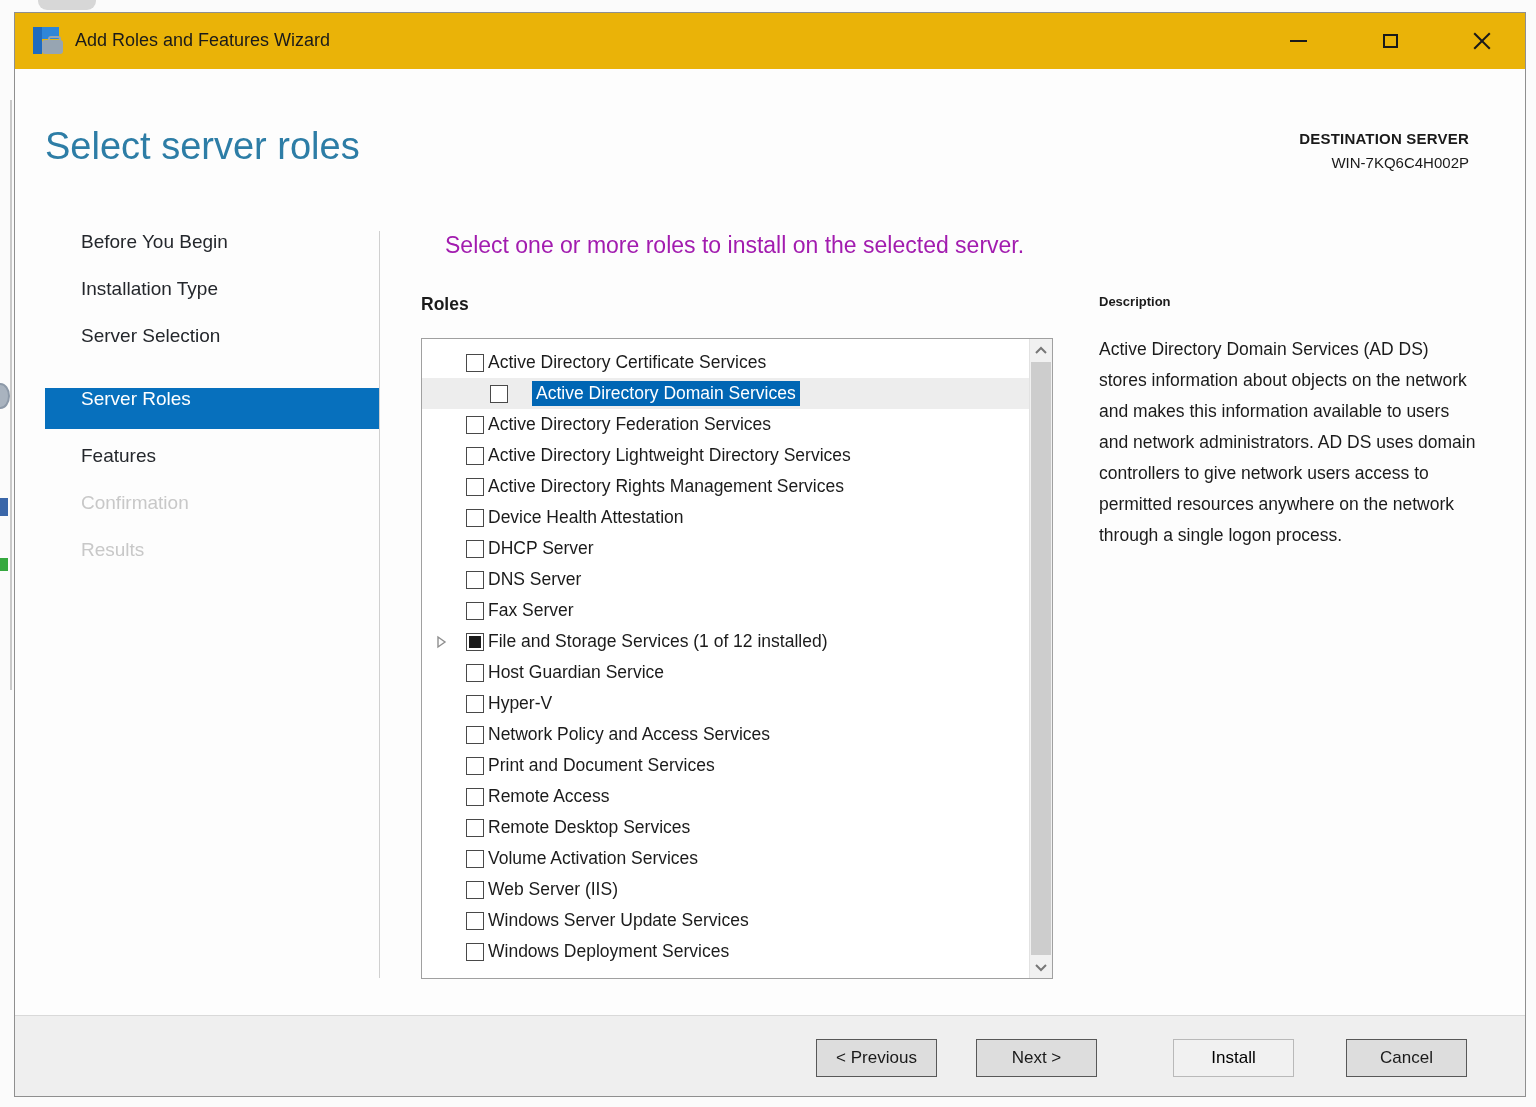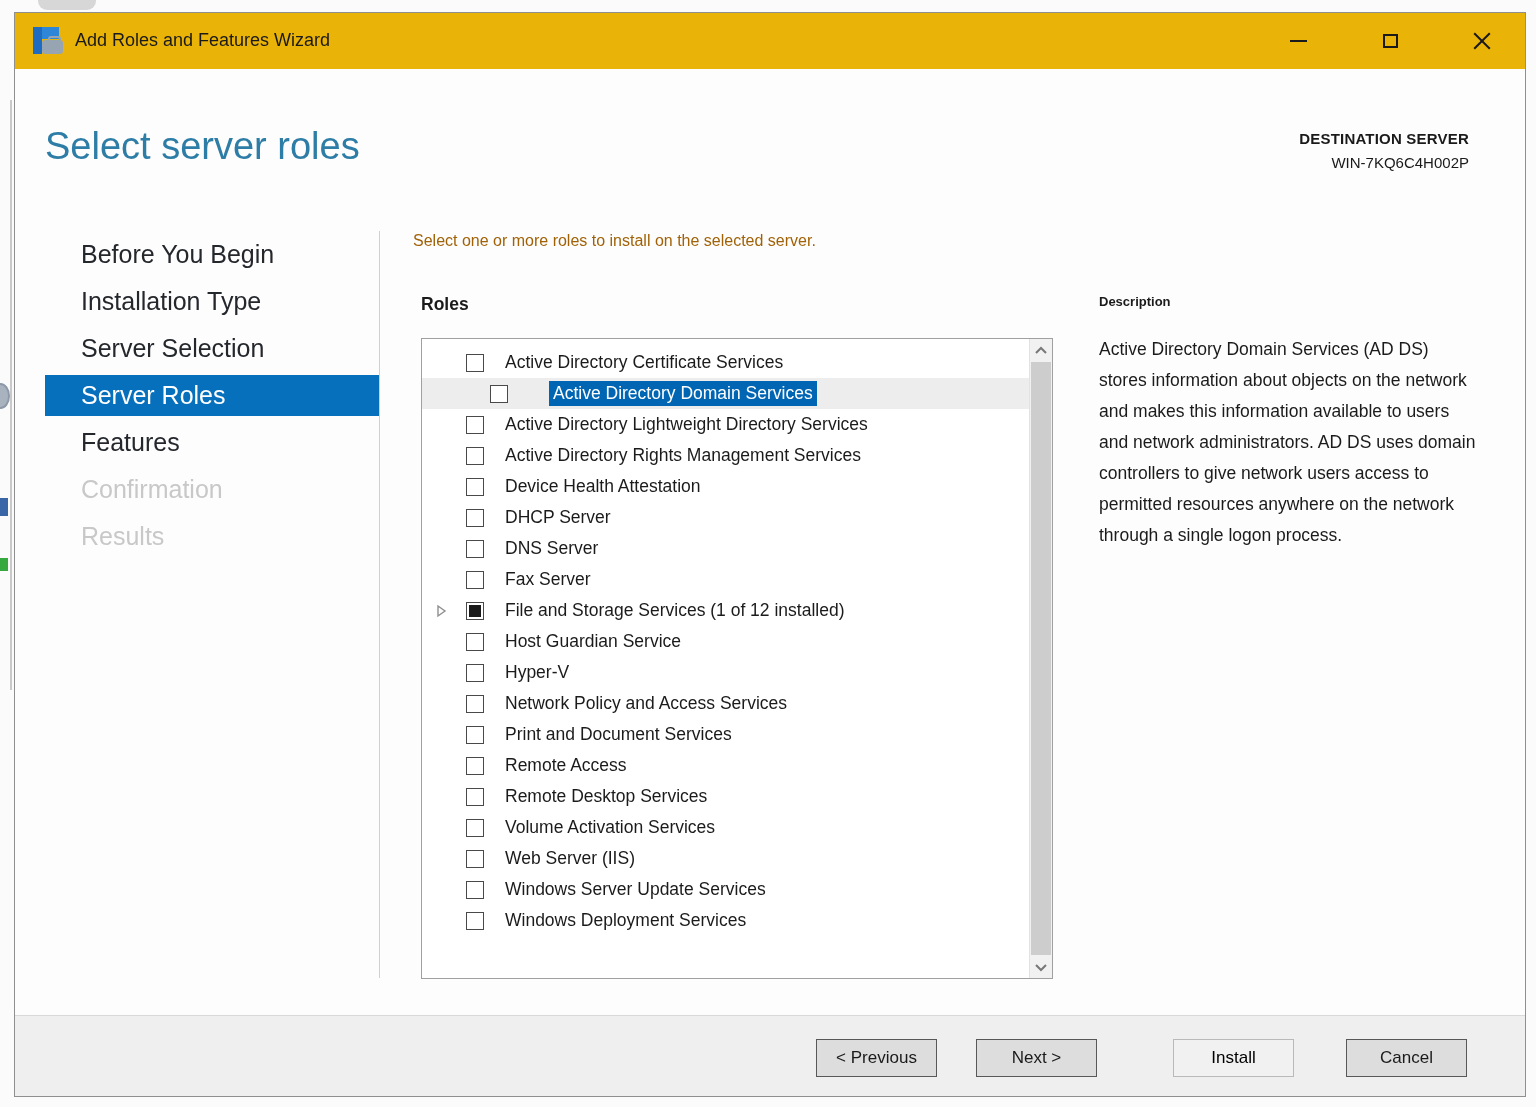--- a/index.html
+++ b/index.html
@@ -37,39 +37,39 @@
   .glyph-close::after  { transform:rotate(-45deg); }
 
   
   .heading { position:absolute; left:30px; top:112px; font-size:38px; font-weight:300; color:#2d7da6; }
   .destination { position:absolute; right:56px; top:117px; text-align:right; color:#1a1a1a; }
   .destination .dest-label { font-size:15px; font-weight:700; letter-spacing:0.2px; }
   .destination .dest-server { font-size:15px; margin-top:7px; }
 
   
   .sidebar { position:absolute; left:30px; top:218px; width:334px; }
-  .sidebar-item { height:47px; display:flex; align-items:center; padding-left:36px;
-                  font-size:25px; color:#24272c; }
-  .sidebar-item.selected { height:41px; margin:3px 0; background:#0770bd; color:#ffffff; }
+  .sidebar-item { height:47px; display:flex; align-items:flex-start; padding-left:36px;
+                  font-size:19px; color:#24272c; }
+  .sidebar-item.selected { height:41px; margin:16px 0; background:#0770bd; color:#ffffff; }
   .sidebar-item.disabled { color:#c8c8c8; }
   .v-divider { position:absolute; left:364px; top:218px; width:1px; height:747px; background:#d0d0d0; }
 
   
-  .instruction { position:absolute; left:398px; top:219px; font-size:16px; color:#a16207; }
+  .instruction { position:absolute; left:430px; top:219px; font-size:23px; color:#a21caf; }
   .roles-label { position:absolute; left:406px; top:281px; font-size:17.5px; font-weight:700; color:#1b1b1b; }
 
   .listbox { position:absolute; left:406px; top:325px; width:632px; height:641px;
              background:#ffffff; border:1px solid #a0a0a0; }
   .listbox-items { position:absolute; left:0; top:0; right:23px; bottom:0; overflow:hidden; padding-top:8px; }
   .role-row { height:31px; display:flex; align-items:center; padding-left:14px; }
   .role-row.focused { background:#ededed;gap:24px; }
   .expander { width:30px; display:flex; align-items:center; }
   .checkbox { flex:0 0 auto; width:18px; height:18px; border:1px solid #494949; background:#ffffff; }
   .checkbox.partial::after { content:""; display:block; width:12px; height:12px; margin:2px; background:#1a1a1a; }
-  .role-label { margin-left:17px; font-size:17.5px; color:#1b1b1b; padding:2px 4px; white-space:nowrap; }
+  .role-label { font-size:17.5px; color:#1b1b1b; padding:2px 4px; white-space:nowrap; }
   .role-label.highlighted { background:#0066b4; color:#ffffff; }
 
   .scrollbar { position:absolute; top:0; right:0; width:23px; height:100%; background:#f1f1f1; border-left:1px solid #e2e2e2; }
   .sb-arrow { position:absolute; left:0; width:100%; height:22px; display:flex; align-items:center; justify-content:center; }
   .sb-arrow.up { top:0; }
   .sb-arrow.down { bottom:0; }
   .sb-thumb { position:absolute; left:1px; right:1px; top:23px; bottom:23px; background:#cdcdcd; }
 
   
   .description { position:absolute; left:1084px; top:281px; width:380px; }
@@ -161,20 +161,25 @@
             <span class="role-label">Active Directory Certificate Services</span>
           </div>
           <div class="role-row focused">
             <span class="expander"></span>
             <span class="checkbox"></span>
             <span class="role-label highlighted">Active Directory Domain Services</span>
           </div>
           <div class="role-row">
             <span class="expander"></span>
             <span class="checkbox"></span>
+            <span class="role-label">Active Directory Federation Services</span>
+          </div>
+          <div class="role-row">
+            <span class="expander"></span>
+            <span class="checkbox"></span>
             <span class="role-label">Active Directory Lightweight Directory Services</span>
           </div>
           <div class="role-row">
             <span class="expander"></span>
             <span class="checkbox"></span>
             <span class="role-label">Active Directory Rights Management Services</span>
           </div>
           <div class="role-row">
             <span class="expander"></span>
             <span class="checkbox"></span>

